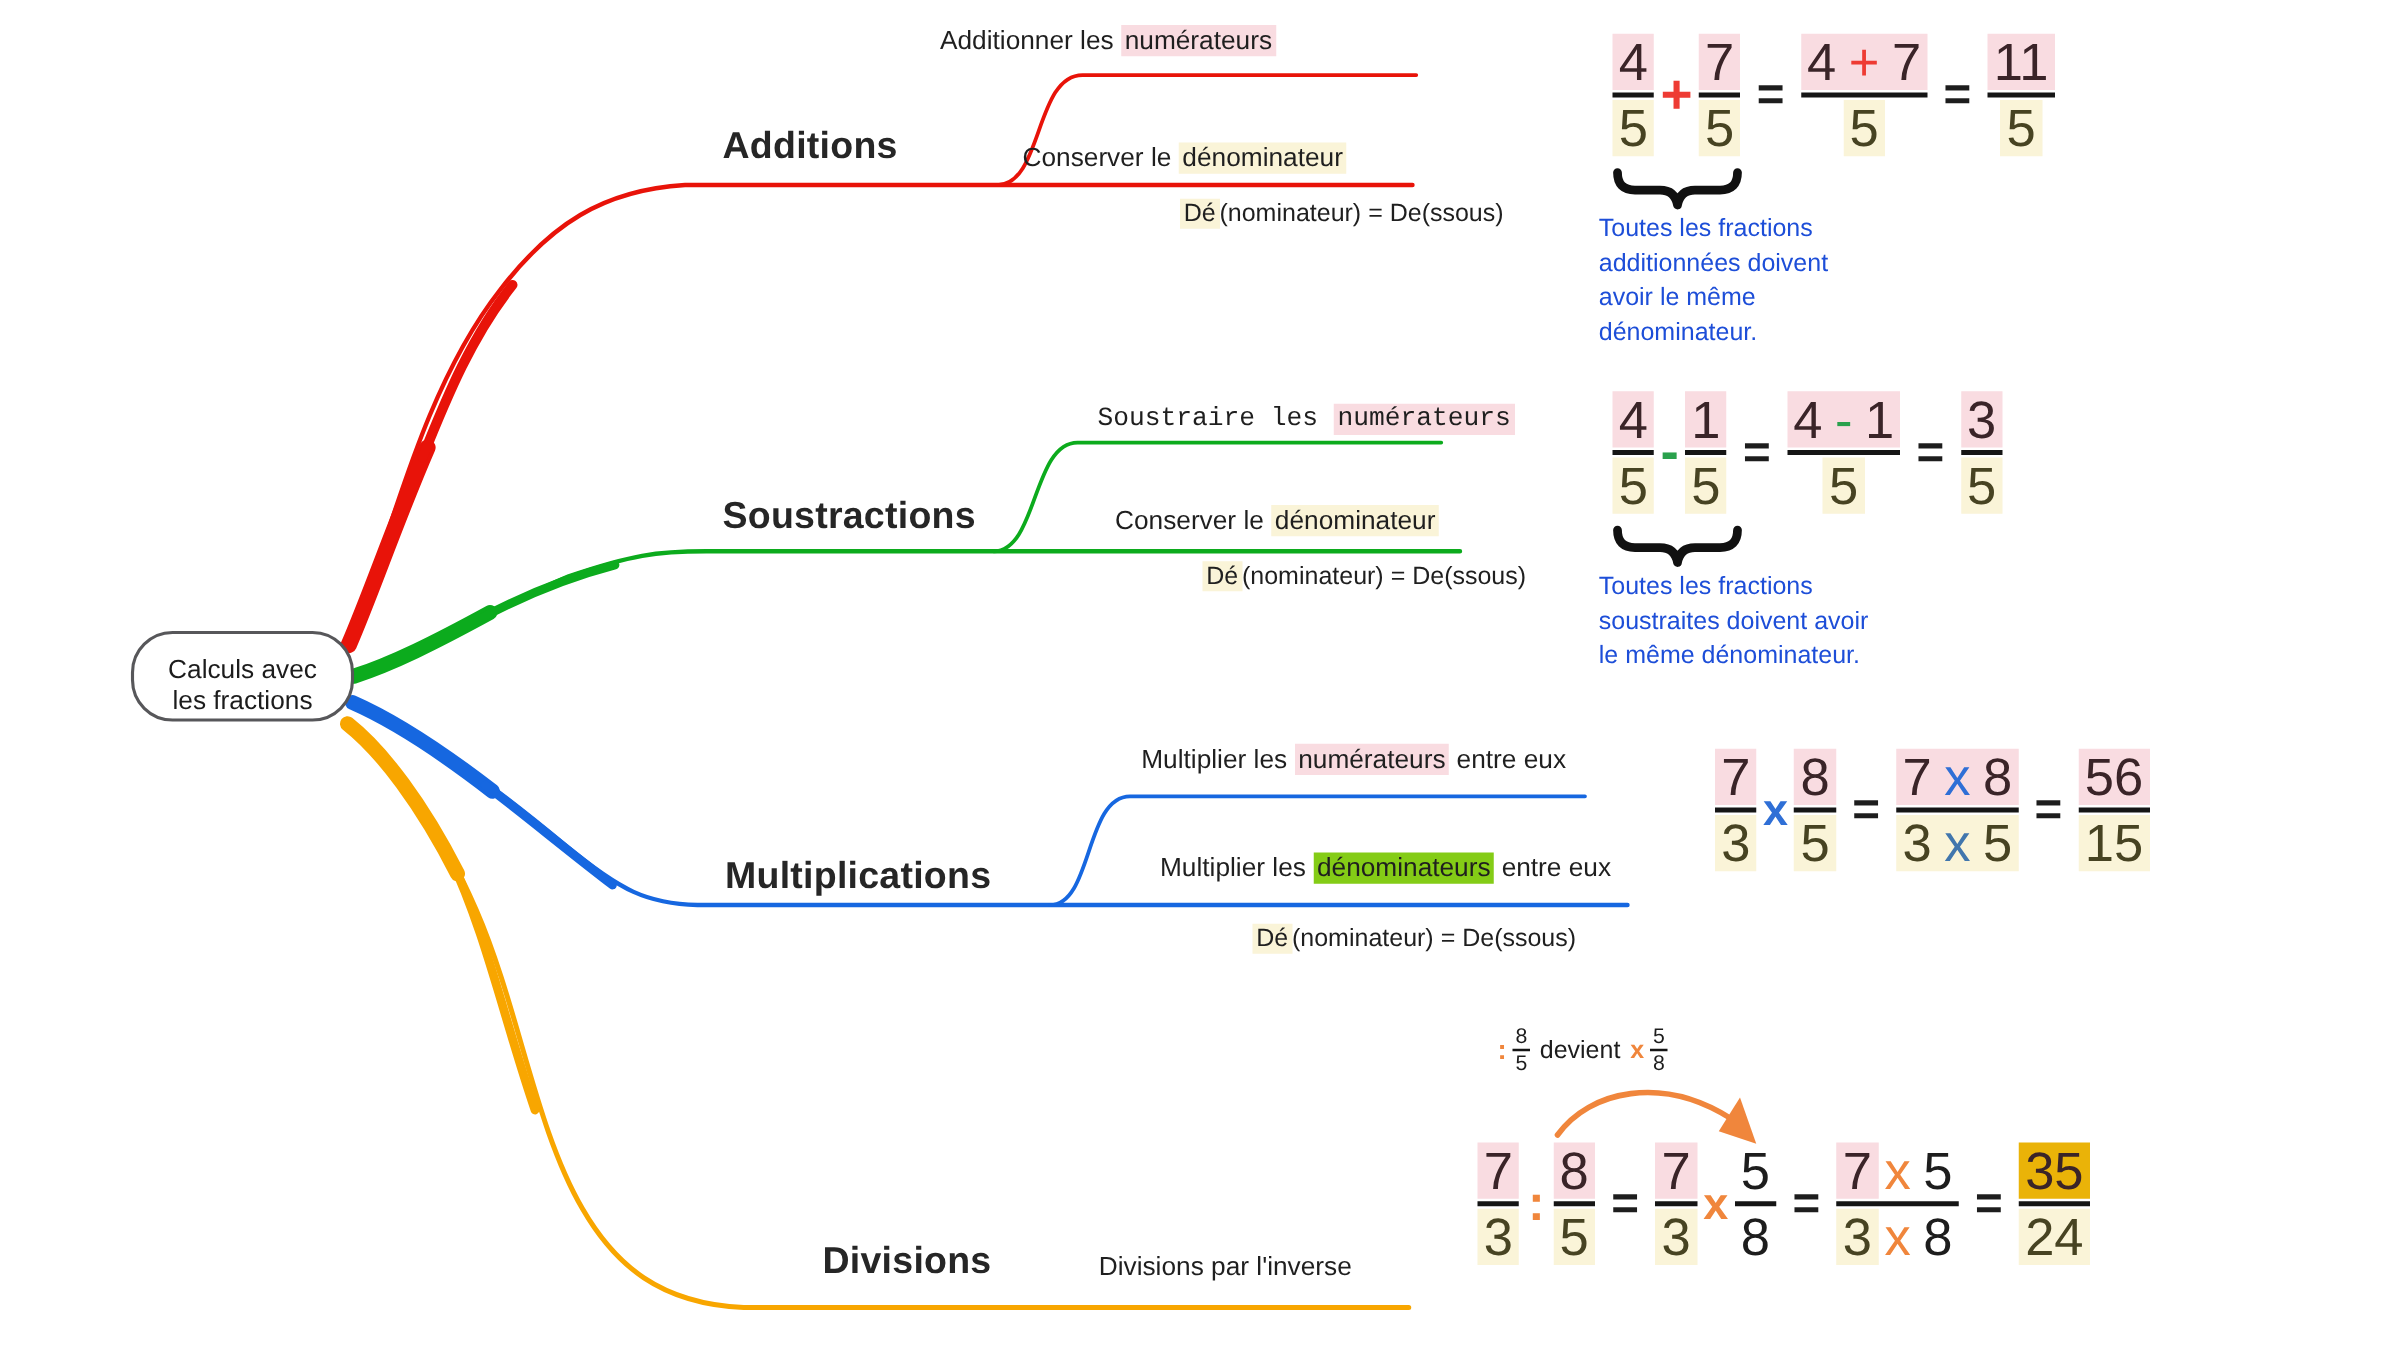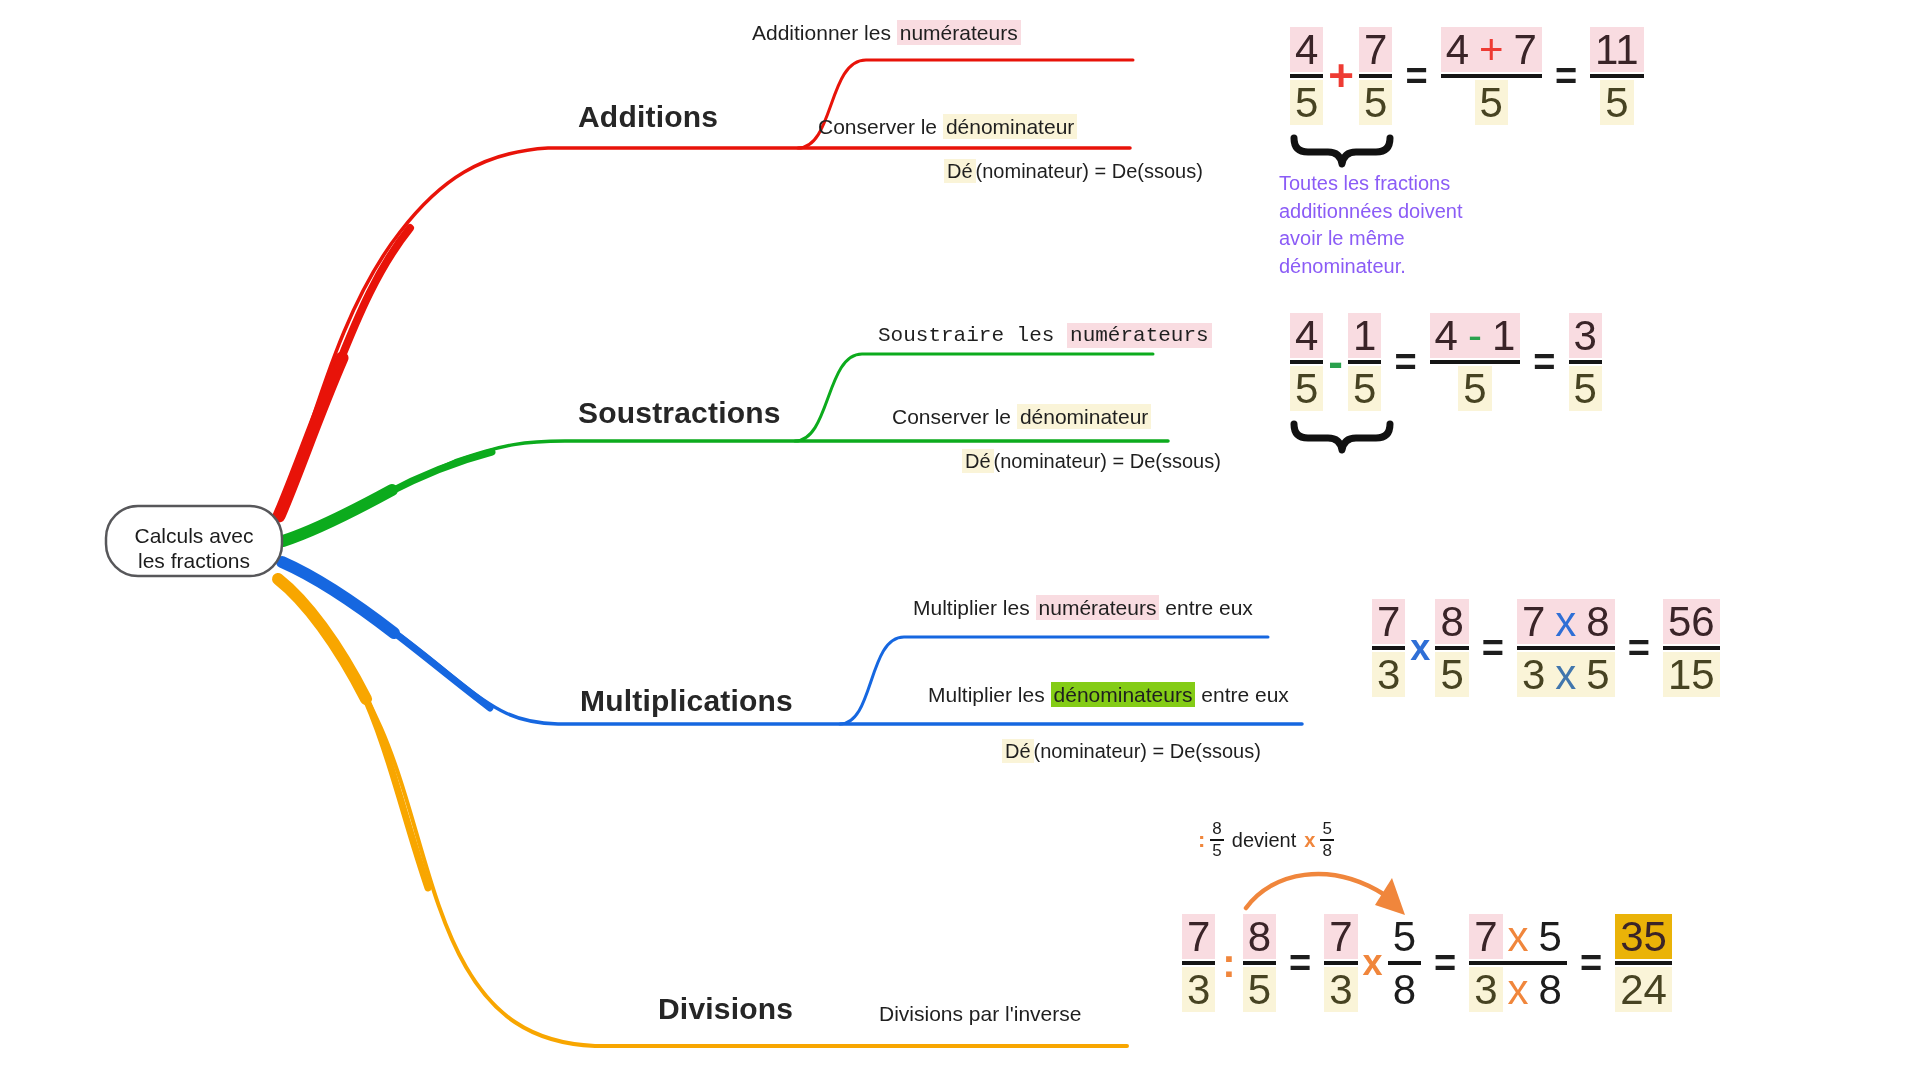--- a/index.html
+++ b/index.html
@@ -3,21 +3,21 @@
 <meta charset="utf-8">
 <style>
   html,body{margin:0;padding:0;background:#ffffff;}
   #canvas{position:relative;width:1920px;height:1080px;background:#ffffff;overflow:hidden;
           font-family:"Liberation Sans","DejaVu Sans",sans-serif;color:#1f1f1f;}
   #branch-svg{position:absolute;left:0;top:0;}
   .abs{position:absolute;white-space:nowrap;}
   .branch-label{font-size:30px;font-weight:700;color:#262626;letter-spacing:.2px;}
   .sub-label{font-size:21px;color:#1f1f1f;}
   .de-label{font-size:20px;color:#1f1f1f;}
-  .note{position:absolute;font-size:20px;line-height:1.38;color:#8b5cf6;white-space:normal;}
+  .note{position:absolute;font-size:20px;line-height:1.38;color:#1d4ed8;white-space:normal;}
   .hl{padding:1px 3px;text-align:right;}
   #node-text{position:absolute;left:106px;top:506px;width:176px;height:84px;display:flex;
              flex-direction:column;align-items:center;justify-content:center;font-size:21px;
              line-height:1.2;color:#1c1c1c;text-align:center;}
   .footer{font-size:24px;color:#0c0c0c;}
   
   .formula{position:absolute;display:flex;align-items:center;gap:5px;}
   .frac{display:flex;flex-direction:column;align-items:center;}
   .frow{display:flex;align-items:baseline;}
   .fbar{align-self:stretch;background:#151515;}
@@ -78,20 +78,21 @@
   <div class="abs branch-label" style="left:578px;top:100px;">Additions</div>
   <div class="abs sub-label" style="left:752px;top:21px;"><span>Additionner les </span><span class="hl" style="background: rgb(249, 220, 225);">numérateurs</span></div>
   <div class="abs sub-label" style="left:818px;top:115px;"><span>Conserver le </span><span class="hl" style="background: rgb(250, 244, 216);">dénominateur</span></div>
   <div class="abs de-label" style="left:944px;top:160px;"><span class="hl" style="background: rgb(250, 244, 216);">Dé</span><span>(nominateur) = De(ssous)</span></div>
   <div class="note" style="left:1279px;top:170px;width:218px;">Toutes les fractions additionnées doivent avoir le même dénominateur.</div>
 
   <div class="abs branch-label" style="left:578px;top:396px;">Soustractions</div>
   <div class="abs sub-label" style="left:878px;top:324px;font-family:Liberation Mono, monospace;"><span>Soustraire les </span><span class="hl" style="background: rgb(249, 220, 225);">numérateurs</span></div>
   <div class="abs sub-label" style="left:892px;top:405px;"><span>Conserver le </span><span class="hl" style="background: rgb(250, 244, 216);">dénominateur</span></div>
   <div class="abs de-label" style="left:962px;top:450px;"><span class="hl" style="background: rgb(250, 244, 216);">Dé</span><span>(nominateur) = De(ssous)</span></div>
+  <div class="note" style="left:1279px;top:456px;width:218px;">Toutes les fractions soustraites doivent avoir le même dénominateur.</div>
 
   <div class="abs branch-label" style="left:580px;top:684px;">Multiplications</div>
   <div class="abs sub-label" style="left:913px;top:596px;"><span>Multiplier les </span><span class="hl" style="background: rgb(249, 220, 225);">numérateurs</span><span> entre eux</span></div>
   <div class="abs sub-label" style="left:928px;top:683px;"><span>Multiplier les </span><span class="hl" style="background: #84cc16;">dénominateurs</span><span> entre eux</span></div>
   <div class="abs de-label" style="left:1002px;top:740px;"><span class="hl" style="background: rgb(250, 244, 216);">Dé</span><span>(nominateur) = De(ssous)</span></div>
 
   <div class="abs branch-label" style="left:658px;top:992px;">Divisions</div>
   <div class="abs sub-label" style="left:879px;top:1002px;"><span>Divisions par l'inverse</span></div>
 
 

